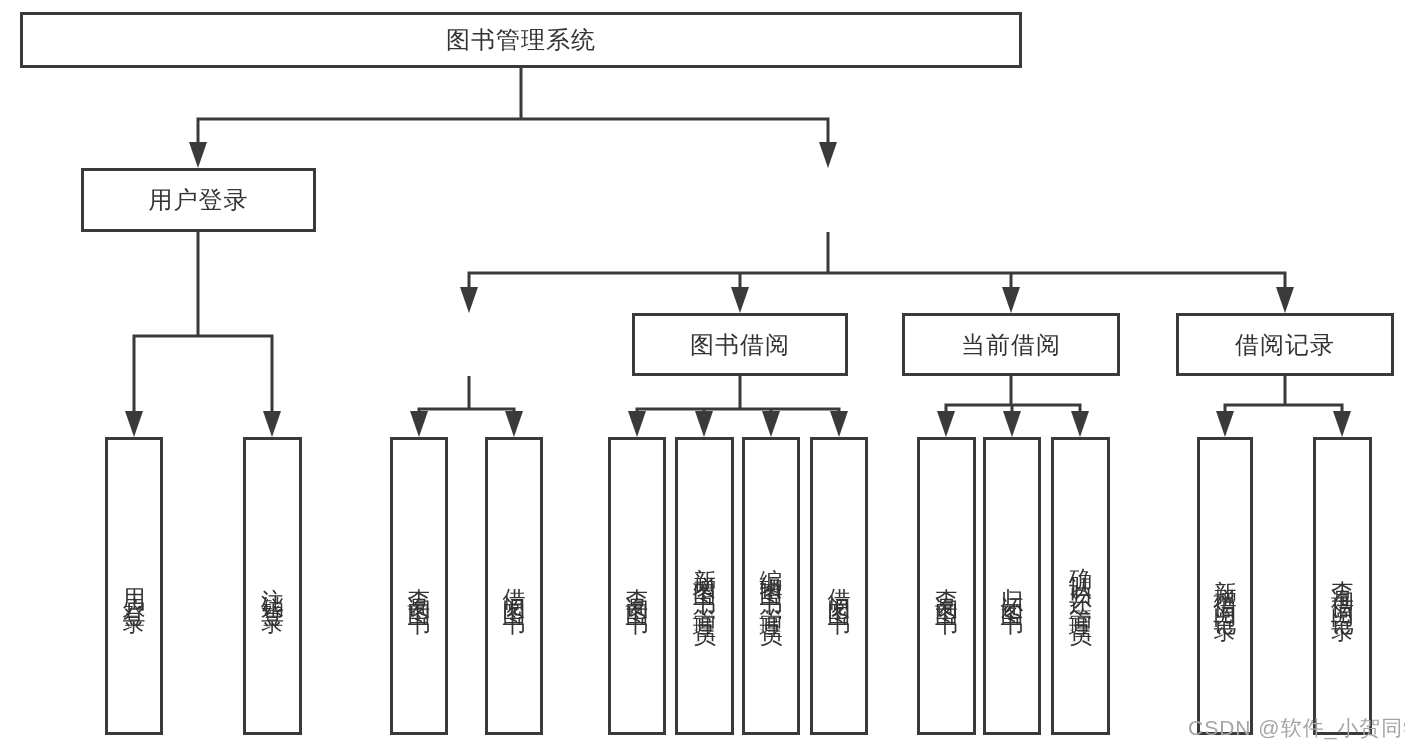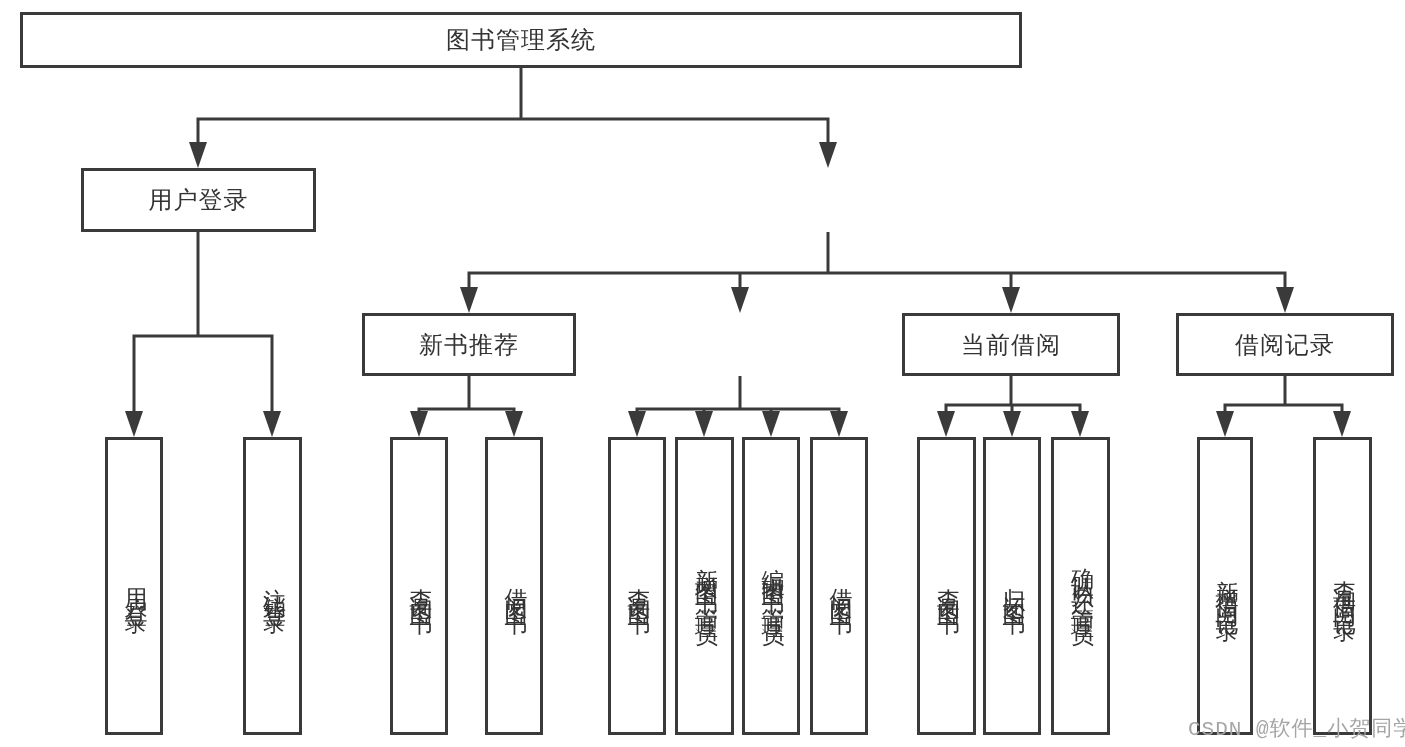--- a/index.html
+++ b/index.html
@@ -1,21 +1,21 @@
 <!DOCTYPE html>
 <html><head>
 <meta charset="utf-8">
 <style>
   html, body { margin: 0; padding: 0; background: #ffffff; }
   .canvas {
     position: relative;
     width: 1405px;
     height: 747px;
     background: #ffffff;
-    font-family: Liberation Mono, monospace;
+    font-family: Liberation Sans, sans-serif;
     color: #333333;
     overflow: hidden;
   }
   .canvas * { box-sizing: border-box; }
   svg.wires {
     position: absolute;
     left: 0; top: 0;
     width: 1405px; height: 747px;
   }
   .hbox {
@@ -110,21 +110,21 @@
       <polygon points="1071,411 1089,411 1080,437"></polygon>
       <polygon points="1216,411 1234,411 1225,437"></polygon>
       <polygon points="1333,411 1351,411 1342,437"></polygon>
     </g>
   </svg>
 
   <div class="hbox" style="left:20px; top:12px; width:1002px; height:56px;">图书管理系统</div>
 
   <div class="hbox" style="left:81px; top:168px; width:235px; height:64px;">用户登录</div>
 
-  <div class="hbox" style="left:362px; top:313px; width:214px; height:63px;">新书推荐</div>
+  <div class="hbox" style="left:632px; top:313px; width:216px; height:63px;">图书借阅</div>
   <div class="hbox" style="left:902px; top:313px; width:218px; height:63px;">当前借阅</div>
   <div class="hbox" style="left:1176px; top:313px; width:218px; height:63px;">借阅记录</div>
 
   <div class="vbox" style="left:105px; width:58px;">用户登录</div>
   <div class="vbox" style="left:243px; width:59px;">注销登录</div>
 
   <div class="vbox" style="left:390px; width:58px;">查询图书</div>
   <div class="vbox" style="left:485px; width:58px;">借阅图书</div>
 
   <div class="vbox" style="left:608px; width:58px;">查询图书</div>

